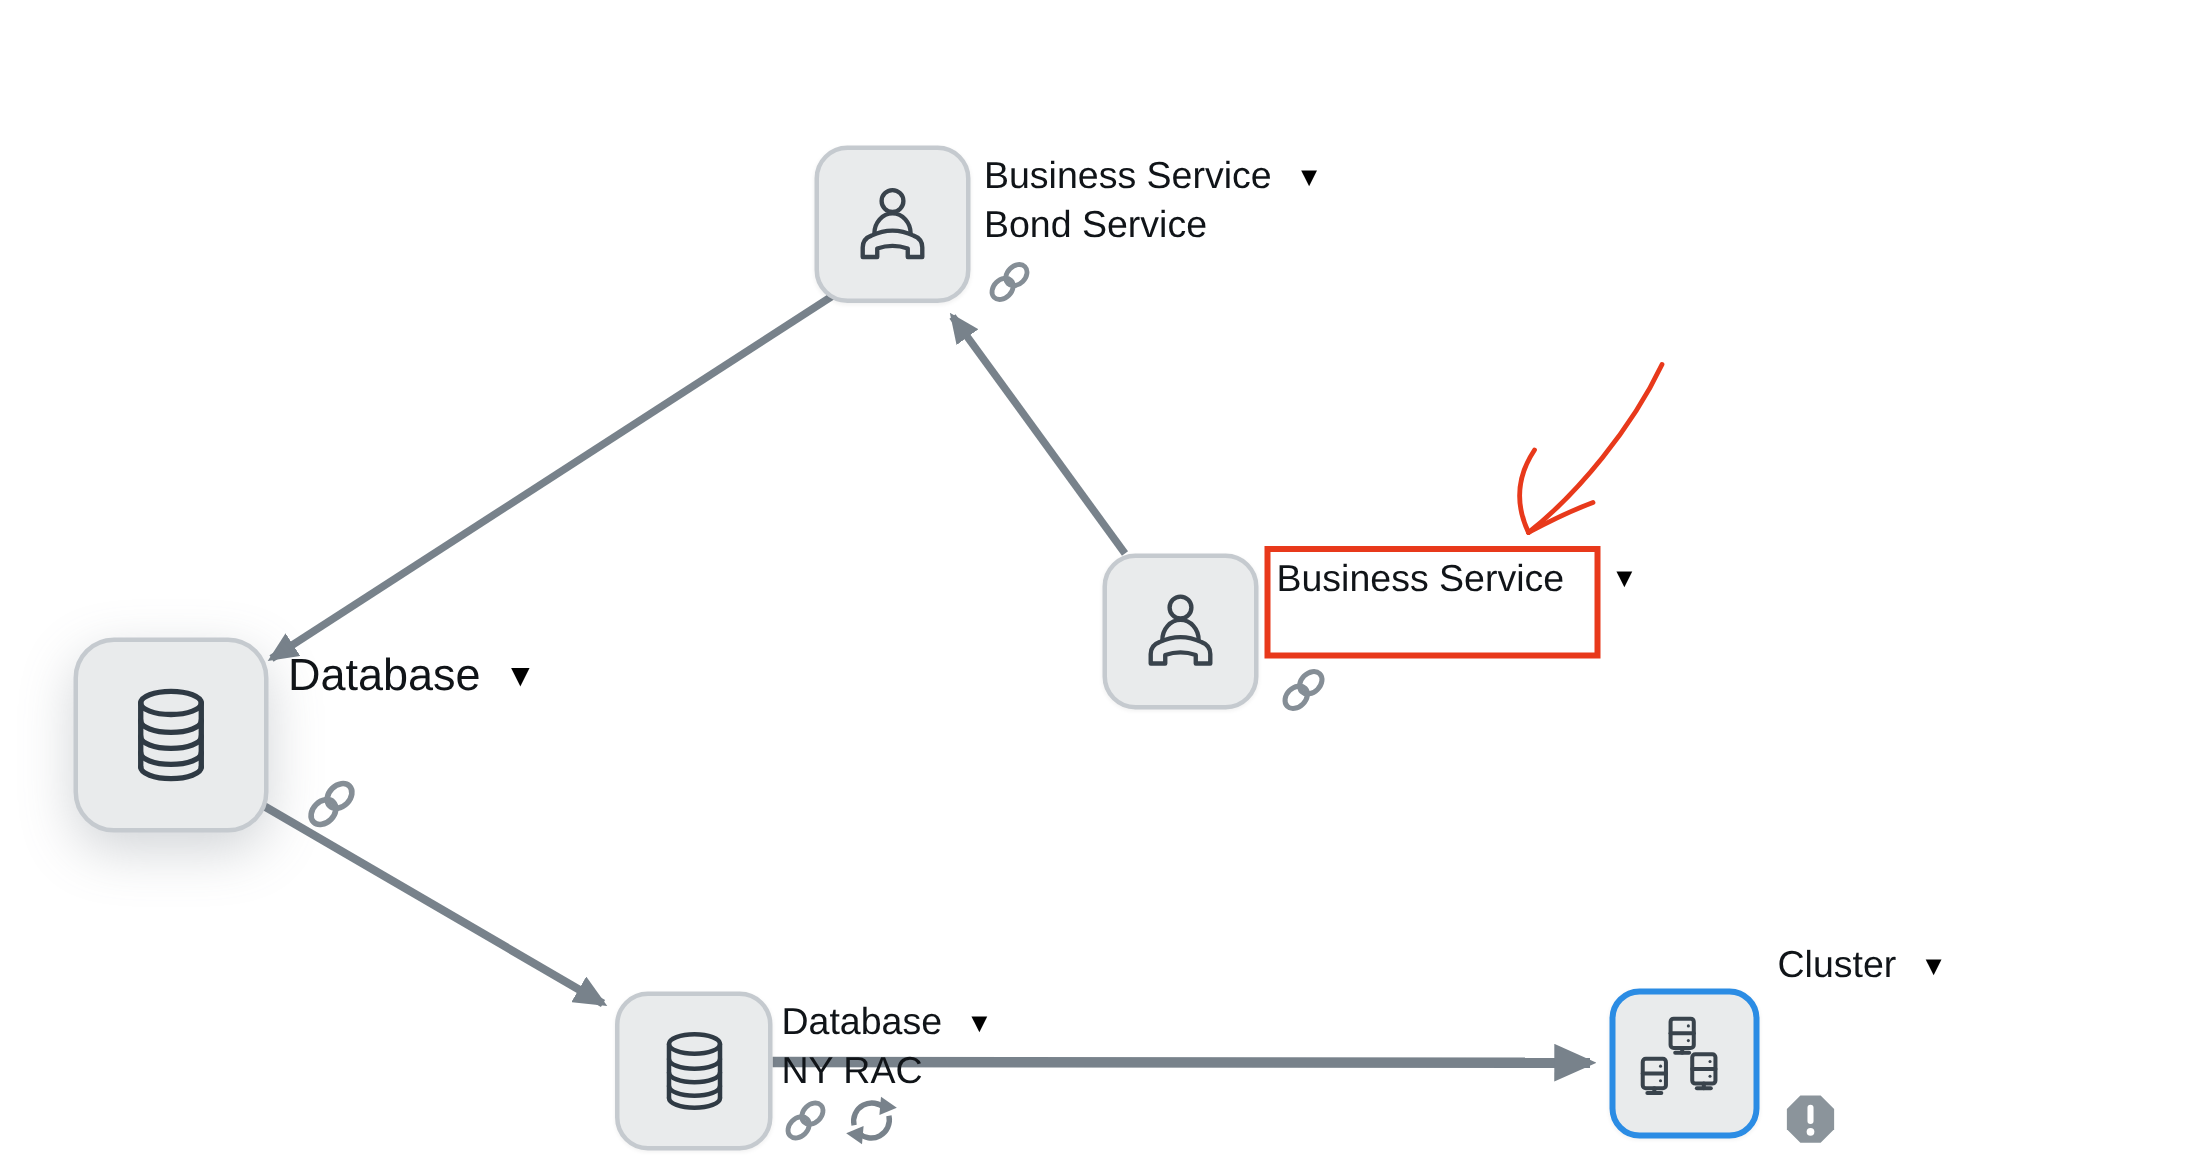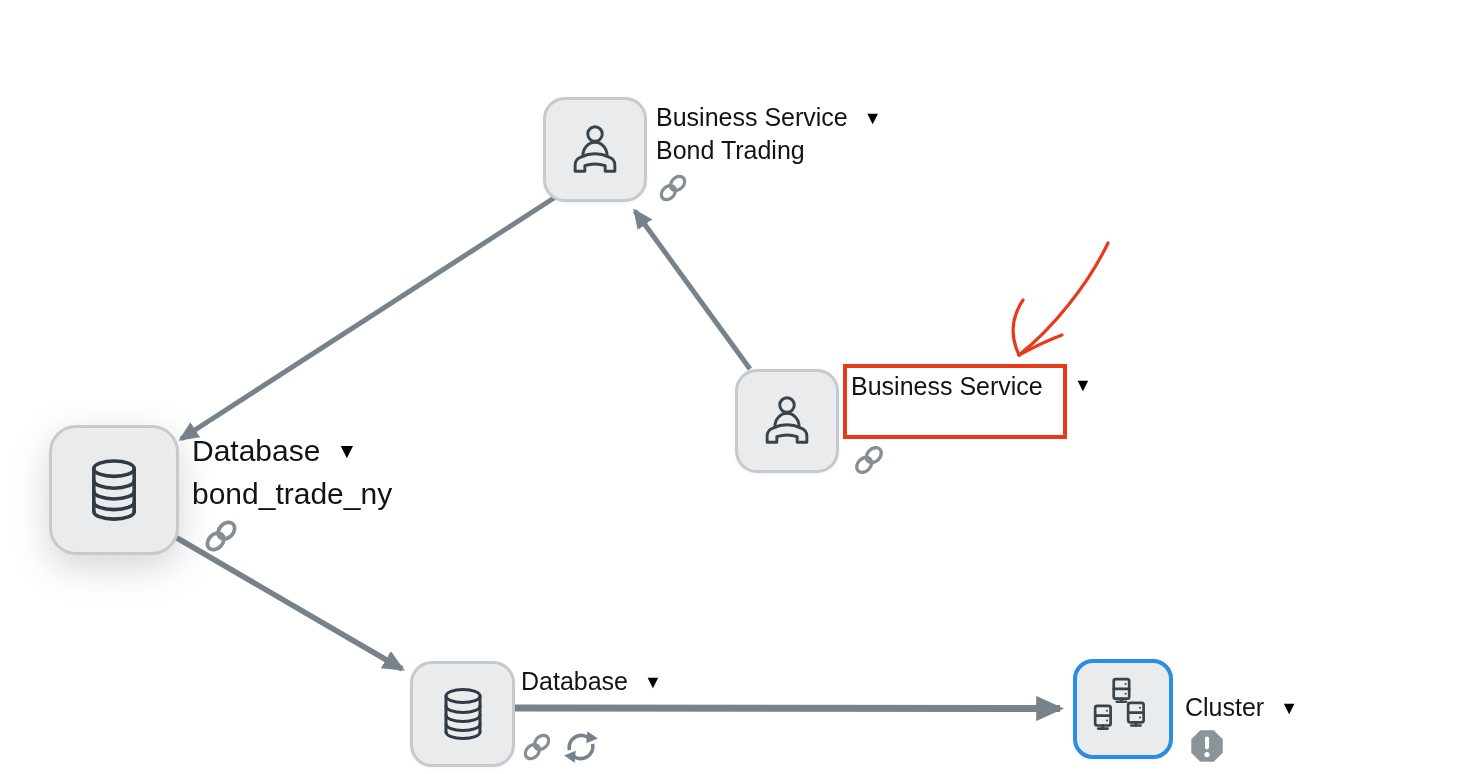--- a/index.html
+++ b/index.html
@@ -36,21 +36,21 @@
   .node-label{position:absolute;white-space:nowrap;}
   .type-row{display:flex;align-items:center;gap:16px;}
   .type-text,.name-text{font-size:25px;line-height:33px;}
   .caret{font-size:18px;line-height:1;color:#000;cursor:pointer;}
   #label-bond-trading {left:656px;top:62px;}
   #label-it-services  {left:851px;top:331px;}
   #label-bond-trade-ny{left:192px;top:390px;}
   #label-bond-trade-ny .type-text,#label-bond-trade-ny .name-text{font-size:30px;line-height:43px;}
   #label-bond-trade-ny .caret{font-size:21px;}
   #label-ny-rac       {left:521px;top:626px;}
-  #label-cluster      {left:1185px;top:652px;}
+  #label-cluster      {left:1185px;top:588px;}
 
   
   .badges{position:absolute;display:flex;align-items:center;gap:6px;}
   #badges-bond-trading {left:655px;top:131px;}
   #badges-it-services  {left:850px;top:402px;}
   #badges-bond-trade-ny{left:200px;top:476px;}
   #badges-ny-rac       {left:519px;top:689px;}
   #badges-cluster      {left:1189px;top:689px;}
   .badge{display:block;cursor:pointer;}
 
@@ -84,21 +84,21 @@
       <circle cx="32" cy="15.5" r="7.5"></circle>
       <path d="M 19.5 38 A 12.5 14 0 0 1 44.5 38"></path>
       <path d="M 11.5 54 L 11.5 47.5 Q 11.5 41.5 17.5 39.3 Q 32 32.5 46.5 39.3 Q 52.5 41.5 52.5 47.5 L 52.5 54 L 42.5 54 L 42.5 48.2 Q 32 44.6 21.5 48.2 L 21.5 54 Z"></path>
     </svg>
   </div>
   <div class="node-label" id="label-bond-trading" data-interactable="false">
     <div class="type-row">
       <span class="type-text" data-interactable="false">Business Service</span>
       <span class="caret" data-interactable="true">▼</span>
     </div>
-    <div class="name-text" data-interactable="false">Bond Trading</div>
+    <div class="name-text" data-interactable="false">Bond Service</div>
   </div>
   <div class="badges" id="badges-bond-trading">
     <svg class="badge" width="36" height="36" viewBox="0 0 36 36" data-interactable="true" fill="none" stroke="#858e96" stroke-width="3.2">
       <g transform="rotate(-45 18 18)">
         <ellipse cx="11.5" cy="18" rx="8" ry="6"></ellipse>
         <ellipse cx="24.5" cy="18" rx="8" ry="6"></ellipse>
       </g>
     </svg>
   </div>
 
@@ -131,21 +131,20 @@
       <path d="M15 33 A 17 6.5 0 0 0 49 33"></path>
       <path d="M15 42 A 17 6.5 0 0 0 49 42"></path>
       <path d="M15 50 A 17 6.5 0 0 0 49 50"></path>
     </svg>
   </div>
   <div class="node-label" id="label-bond-trade-ny" data-interactable="false">
     <div class="type-row">
       <span class="type-text" data-interactable="false">Database</span>
       <span class="caret" data-interactable="true">▼</span>
     </div>
-    <div class="name-text" data-interactable="false">bond_trade_ny</div>
   </div>
   <div class="badges" id="badges-bond-trade-ny">
     <svg class="badge" width="42" height="42" viewBox="0 0 36 36" data-interactable="true" fill="none" stroke="#858e96" stroke-width="3.2">
       <g transform="rotate(-45 18 18)">
         <ellipse cx="11.5" cy="18" rx="8" ry="6"></ellipse>
         <ellipse cx="24.5" cy="18" rx="8" ry="6"></ellipse>
       </g>
     </svg>
   </div>
 
@@ -158,20 +157,21 @@
       <path d="M15 33 A 17 6.5 0 0 0 49 33"></path>
       <path d="M15 42 A 17 6.5 0 0 0 49 42"></path>
       <path d="M15 50 A 17 6.5 0 0 0 49 50"></path>
     </svg>
   </div>
   <div class="node-label" id="label-ny-rac" data-interactable="false">
     <div class="type-row">
       <span class="type-text" data-interactable="false">Database</span>
       <span class="caret" data-interactable="true">▼</span>
     </div>
+    <div class="name-text" data-interactable="false">NY RAC</div>
   </div>
   <div class="badges" id="badges-ny-rac">
     <svg class="badge" width="36" height="36" viewBox="0 0 36 36" data-interactable="true" fill="none" stroke="#858e96" stroke-width="3.2">
       <g transform="rotate(-45 18 18)">
         <ellipse cx="11.5" cy="18" rx="8" ry="6"></ellipse>
         <ellipse cx="24.5" cy="18" rx="8" ry="6"></ellipse>
       </g>
     </svg>
     <svg class="badge" width="40" height="38" viewBox="0 0 36 36" data-interactable="true" fill="none" stroke="#78828b" stroke-width="3.4">
       <path d="M 7 21 A 11.5 11.5 0 0 1 26.5 10.5"></path>

